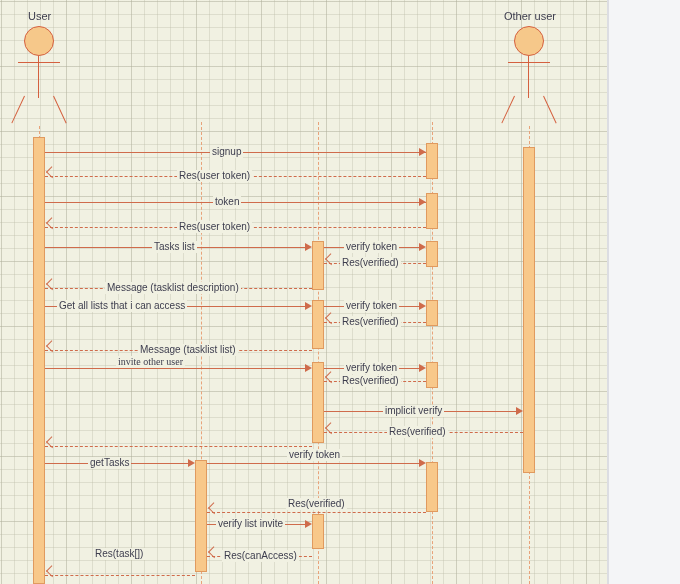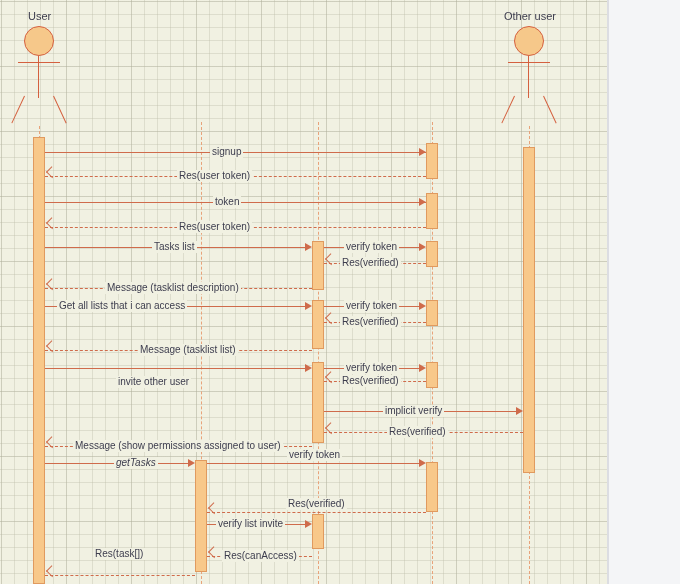--- a/index.html
+++ b/index.html
@@ -213,45 +213,44 @@
     <div class="msg-line dashed" style="left:324px; top:322px; width:102px;"></div>
     <div class="arrow-open-l" style="left:325px; top:318px;"></div>
     <div class="msg-label" style="left:340px; top:316px;">Res(verified)</div>
 
     <div class="msg-line dashed" style="left:45px; top:350px; width:267px;"></div>
     <div class="arrow-open-l" style="left:46px; top:346px;"></div>
     <div class="msg-label" style="left:120px; top:344px;margin-left:18px;">Message (tasklist list)</div>
 
     <div class="msg-line" style="left:45px; top:368px; width:260px;"></div>
     <div class="arrow-r" style="left:305px; top:364px;"></div>
-    <div class="msg-label" style="left:116px; top:376px;">invite other user</div>
+    <div class="msg-label" style="left:116px; top:356px;font-family:Liberation Serif, serif;">invite other user</div>
 
     <div class="msg-line" style="left:324px; top:368px; width:95px;"></div>
     <div class="arrow-r" style="left:419px; top:364px;"></div>
     <div class="msg-label" style="left:344px; top:362px;">verify token</div>
 
     <div class="msg-line dashed" style="left:324px; top:381px; width:102px;"></div>
     <div class="arrow-open-l" style="left:325px; top:377px;"></div>
     <div class="msg-label" style="left:340px; top:375px;">Res(verified)</div>
 
     <div class="msg-line" style="left:324px; top:411px; width:193px;"></div>
     <div class="arrow-r" style="left:516px; top:407px;"></div>
     <div class="msg-label" style="left:383px; top:405px;">implicit verify</div>
 
     <div class="msg-line dashed" style="left:324px; top:432px; width:199px;"></div>
     <div class="arrow-open-l" style="left:325px; top:428px;"></div>
     <div class="msg-label" style="left:387px; top:426px;">Res(verified)</div>
 
     <div class="msg-line dashed" style="left:45px; top:446px; width:267px;"></div>
     <div class="arrow-open-l" style="left:46px; top:442px;"></div>
-    <div class="msg-label" style="left:73px; top:440px;">Message (show permissions assigned to user)</div>
 
     <div class="msg-line" style="left:45px; top:463px; width:143px;"></div>
     <div class="arrow-r" style="left:188px; top:459px;"></div>
-    <div class="msg-label" style="left:114px; top:457px;font-style:italic;">getTasks</div>
+    <div class="msg-label" style="left:88px; top:457px;">getTasks</div>
 
     <div class="msg-line" style="left:207px; top:463px; width:212px;"></div>
     <div class="arrow-r" style="left:419px; top:459px;"></div>
     <div class="msg-label" style="left:287px; top:449px;">verify token</div>
 
     <div class="msg-line dashed" style="left:207px; top:512px; width:219px;"></div>
     <div class="arrow-open-l" style="left:208px; top:508px;"></div>
     <div class="msg-label" style="left:286px; top:498px;">Res(verified)</div>
 
     <div class="msg-line" style="left:207px; top:524px; width:98px;"></div>

